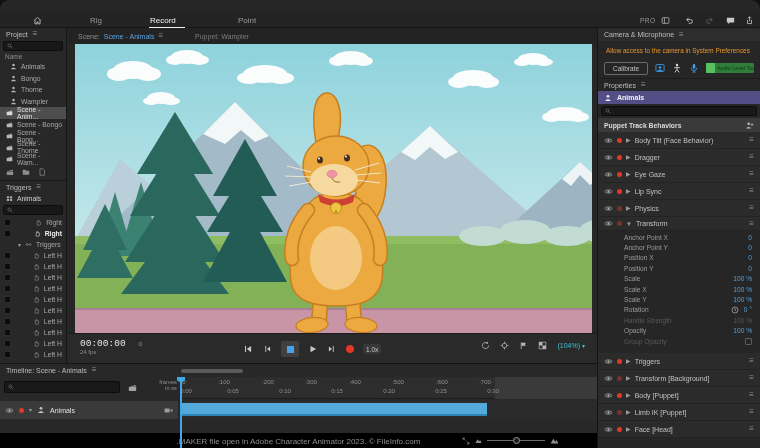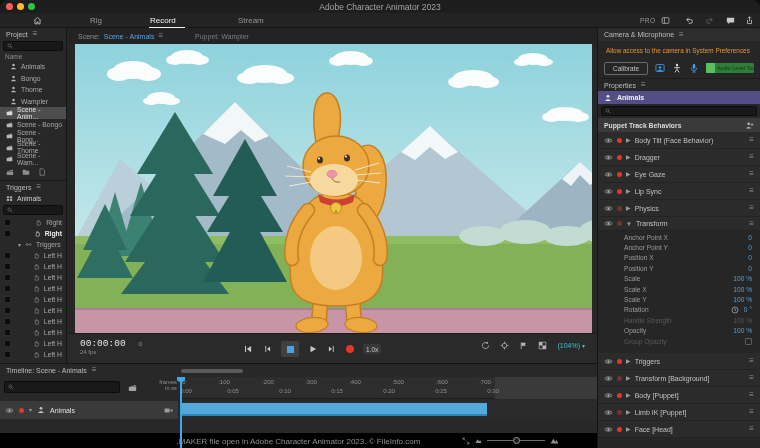--- a/index.html
+++ b/index.html
@@ -136,35 +136,29 @@
         <path d="M6 3v10" stroke="currentColor" stroke-width="1.4"></path>
       </symbol>
 <symbol id="i-fit" viewBox="0 0 16 16">
         <path d="M2 6V2h4M14 10v4h-4M2 2l5 5M14 14 9 9" fill="none" stroke="currentColor" stroke-width="1.4"></path>
       </symbol>
 </defs>
 </svg>
 
 <div id="app">
 
-  <div class="abs r" style="left:0;top:0;width:760px;height:13px;background:#1d1d1d;justify-content:center">
-    <span class="abs" style="left:6px;top:3px;width:7px;height:7px;border-radius:50%;background:#ff5f57"></span>
-    <span class="abs" style="left:17px;top:3px;width:7px;height:7px;border-radius:50%;background:#febc2e"></span>
-    <span class="abs" style="left:28px;top:3px;width:7px;height:7px;border-radius:50%;background:#28c840"></span>
-    <span style="font-size:8.5px;color:#a5a5a5">Adobe Character Animator 2023</span>
-  </div>
 
   <div class="abs" style="left:0;top:13px;width:760px;height:15px;background:#232323;border-bottom:1px solid #161616">
     <svg class="ic abs" style="left:33px;top:3px;color:#c2c2c2" width="9" height="9">
         <use href="#i-home"></use>
       </svg>
     <span class="abs" style="left:90px;top:3px;font-size:8px;color:#979797">Rig</span>
     <span class="abs" style="left:150px;top:3px;font-size:8px;color:#f0f0f0;font-weight:normal">Record</span>
     <span class="abs" style="left:149px;top:13.5px;width:36px;height:1.5px;background:#f0f0f0"></span>
-    <span class="abs" style="left:238px;top:3px;font-size:8px;color:#979797">Stream</span>
+    <span class="abs" style="left:238px;top:3px;font-size:8px;color:#979797">Point</span>
     <span class="abs" style="left:640px;top:4px;font-size:6.5px;color:#9a9a9a;letter-spacing:.5px">PRO</span>
     <svg class="ic abs" style="left:661px;top:3px;color:#b5b5b5" width="9" height="9">
         <use href="#i-workspace"></use>
       </svg>
     <svg class="ic abs" style="left:685px;top:3px;color:#d2d2d2" width="9" height="9">
         <use href="#i-undo"></use>
       </svg>
     <svg class="ic abs" style="left:705px;top:3px;color:#5f5f5f" width="9" height="9">
         <use href="#i-redo"></use>
       </svg>

